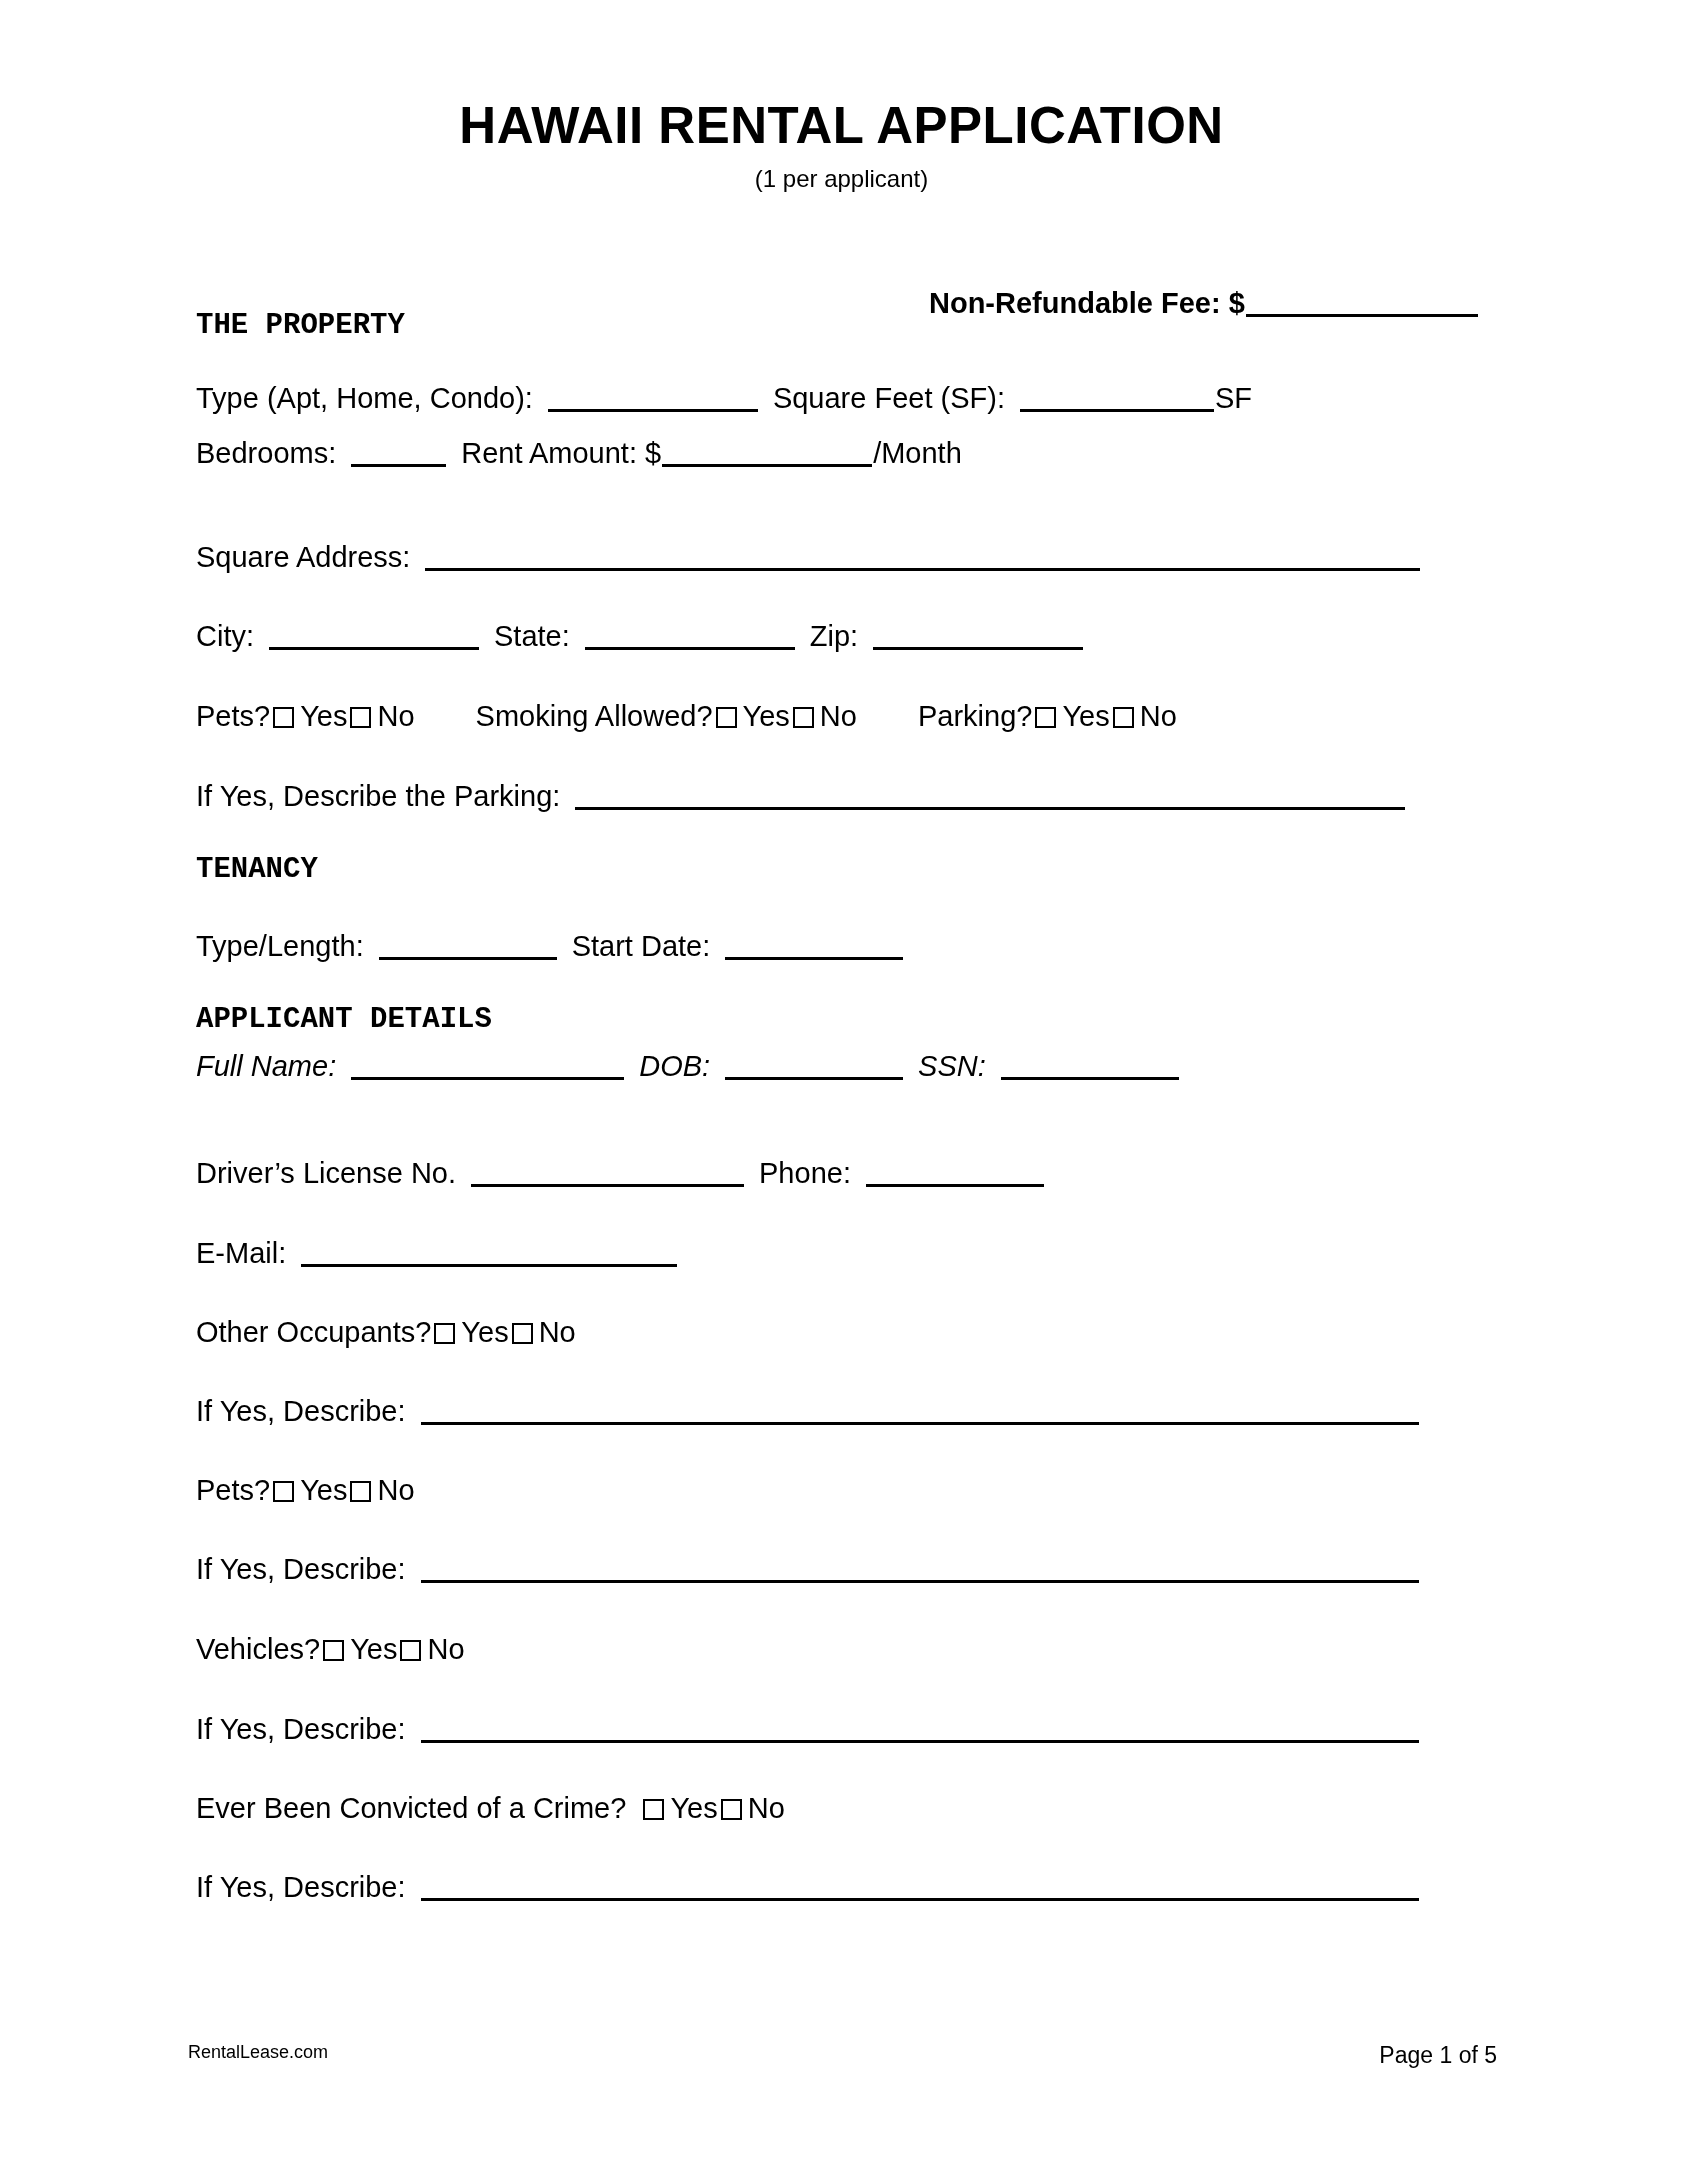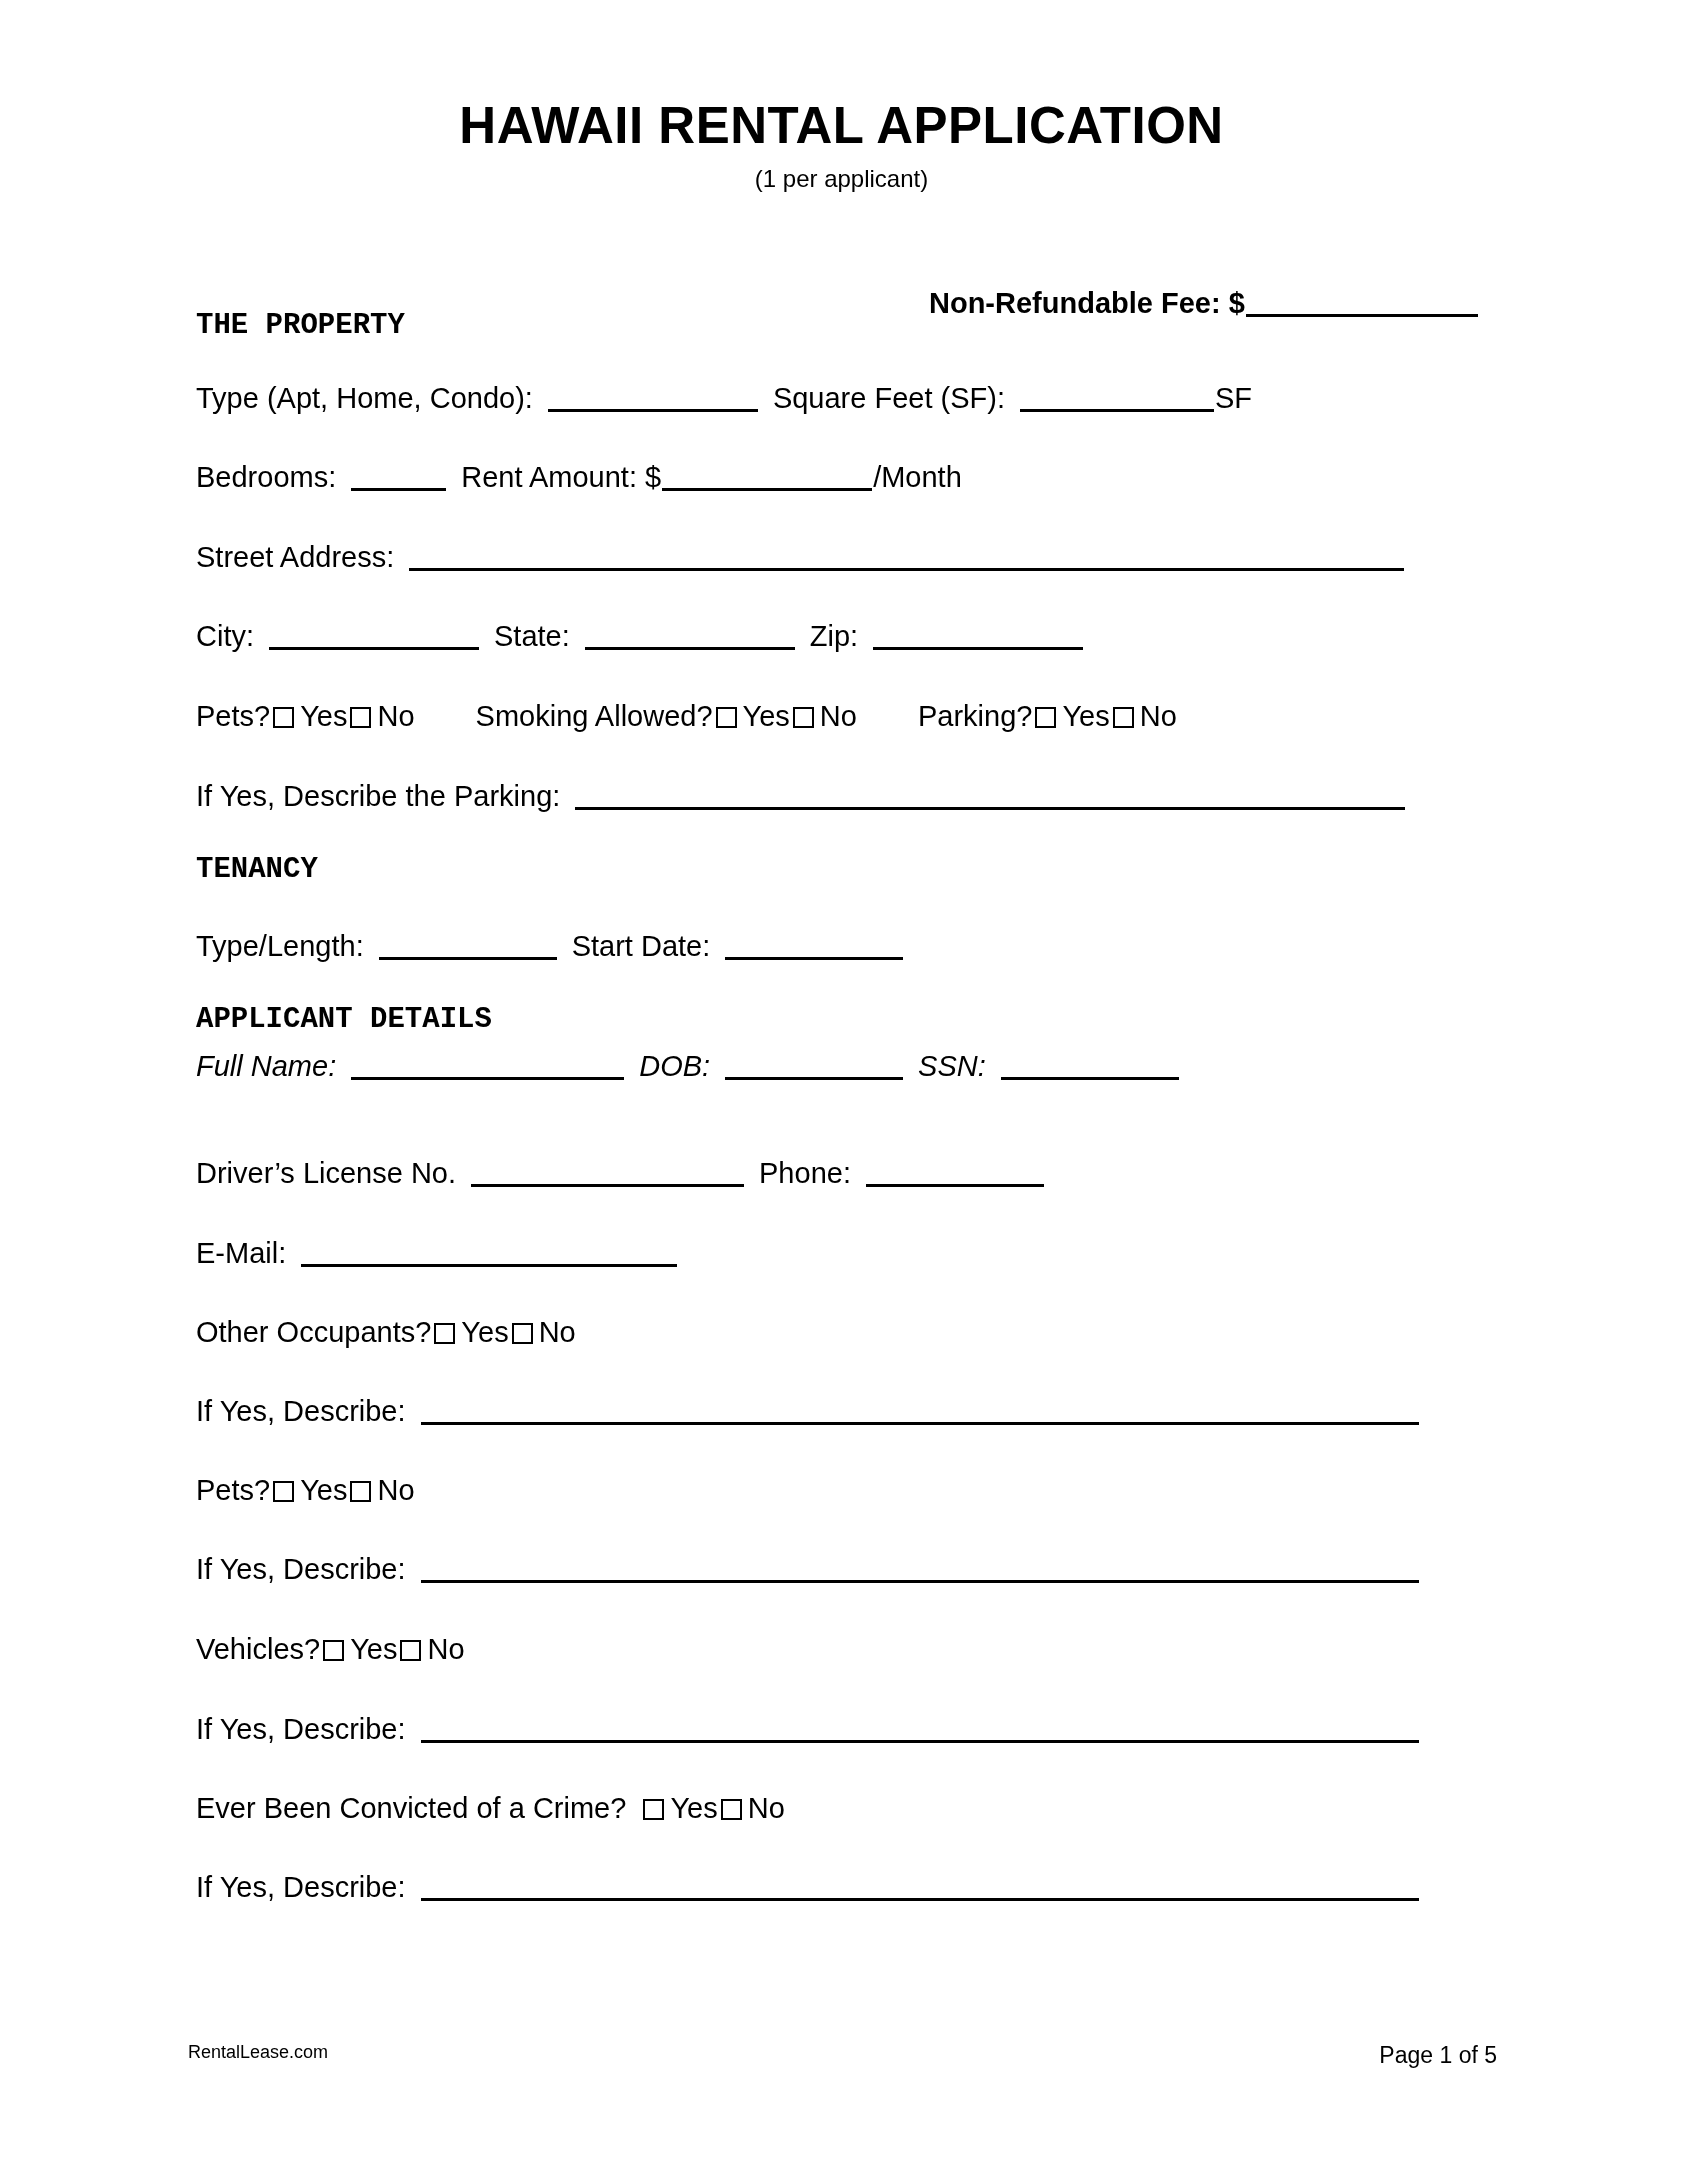--- a/index.html
+++ b/index.html
@@ -130,26 +130,26 @@
   <div class="fee-row">
     <span>Non-Refundable Fee: $</span><span class="blank w-medp"></span>
   </div>
 
   <div class="row bold" style="top:309px;">THE PROPERTY</div>
 
   <div class="row" style="top:381px;">
     <span>Type (Apt, Home, Condo):</span><span class="sp"></span><span class="blank w-med"></span><span class="sp"></span><span>Square Feet (SF):</span><span class="sp"></span><span class="blank w-smp"></span><span>SF</span>
   </div>
 
-  <div class="row" style="top:460px;">
+  <div class="row" style="top:436px;">
     <span>Bedrooms:</span><span class="sp"></span><span class="blank w-tiny"></span><span class="sp"></span><span>Rent Amount: $</span><span class="blank w-med"></span><span>/Month</span>
   </div>
 
   <div class="row" style="top:540px;">
-    <span>Street Address:</span><span class="sp"></span><span class="blank fill-addr"></span>
+    <span>Square Address:</span><span class="sp"></span><span class="blank fill-addr"></span>
   </div>
 
   <div class="row" style="top:619px;">
     <span>City:</span><span class="sp"></span><span class="blank w-med"></span><span class="sp"></span><span>State:</span><span class="sp"></span><span class="blank w-med"></span><span class="sp"></span><span>Zip:</span><span class="sp"></span><span class="blank w-med"></span>
   </div>
 
   <div class="row" style="top:699px;">
     <span>Pets?</span><span class="cbx"></span><span>Yes</span><span class="cbx"></span><span>No</span><span class="sp-xwide"></span><span>Smoking Allowed?</span><span class="cbx"></span><span>Yes</span><span class="cbx"></span><span>No</span><span class="sp-xwide"></span><span>Parking?</span><span class="cbx"></span><span>Yes</span><span class="cbx"></span><span>No</span>
   </div>
 

